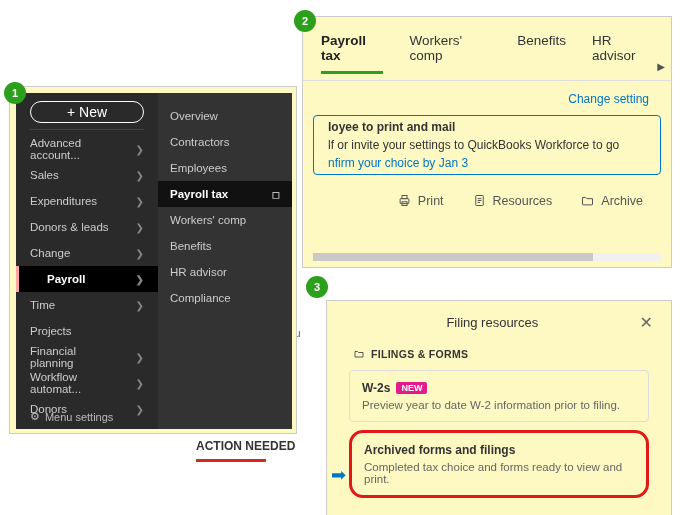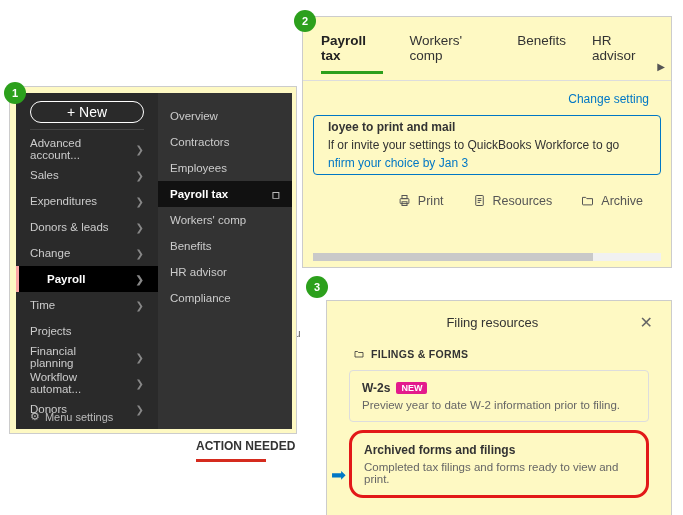--- a/index.html
+++ b/index.html
@@ -215,17 +215,17 @@
     <div class="title">
       <span>W-2s</span>
       <span class="new-tag">NEW</span>
     </div>
     <div class="desc">Preview year to date W-2 information prior to filing.</div>
   </div>
   <div class="p3-card highlighted">
     <div class="title">
         <span>Archived forms and filings</span>
       </div>
-    <div class="desc">Completed tax filings and forms ready to view and print.</div>
+    <div class="desc">Completed tax choice and forms ready to view and print.</div>
   </div>
   <div class="p3-arrow">➡</div>
 </div>
 <div class="badge" style="left:306px;top:276px">3</div>
 
 </body></html>

